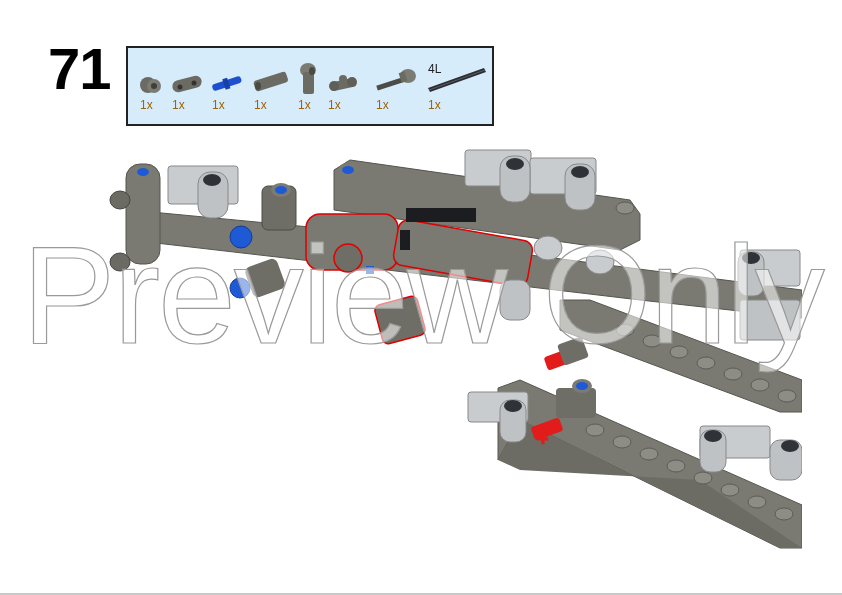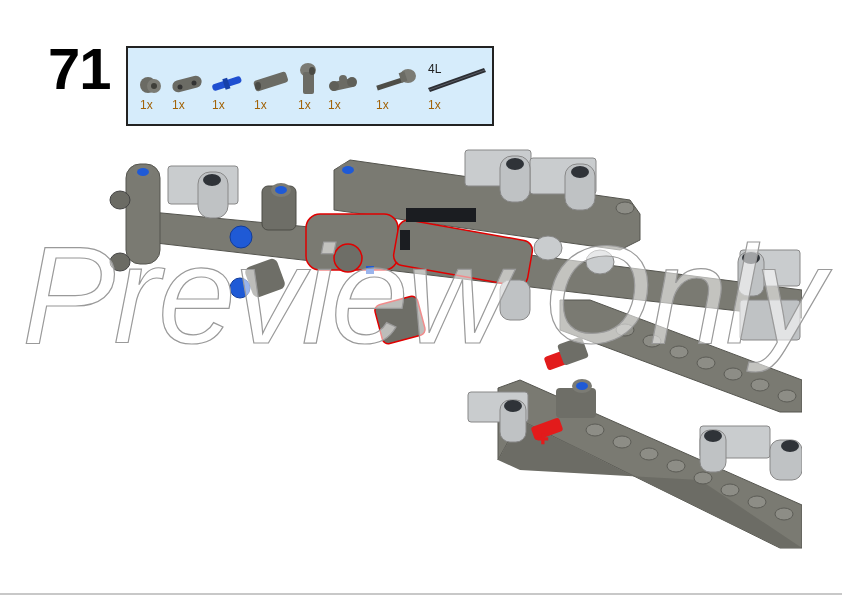--- a/index.html
+++ b/index.html
@@ -4,21 +4,21 @@
 <style>
   html,body{margin:0;padding:0;background:#fff;}
   body{width:842px;height:595px;position:relative;overflow:hidden;font-family:"Liberation Sans",sans-serif;}
   .step-number{position:absolute;left:48px;top:40px;font-size:58px;font-weight:bold;color:#000;line-height:1;letter-spacing:-1px;}
   .parts-box{position:absolute;left:126px;top:46px;width:368px;height:80px;background:#d6ecfb;border:2px solid #222;box-sizing:border-box;}
   .part{position:absolute;top:0;height:84px;}
   .part svg{position:absolute;left:0;}
   .part .qty{position:absolute;top:50px;font-size:12px;color:#a16207;}
   .part .len{position:absolute;top:14px;font-size:12px;color:#222;}
   .model{position:absolute;left:0;top:0;width:842px;height:595px;}
-  .watermark{position:absolute;left:22px;top:225px;font-size:140px;font-family:"Liberation Sans",sans-serif;font-weight:normal;color:rgba(255,255,255,0.55);-webkit-text-stroke:1.2px #9a9a9a;letter-spacing:-2px;line-height:1;white-space:nowrap;pointer-events:none;font-style:italic;}
+  .watermark{position:absolute;left:22px;top:225px;font-size:140px;font-family:"Liberation Sans",sans-serif;font-weight:normal;color:rgba(255,255,255,0.55);-webkit-text-stroke:1.2px #9a9a9a;letter-spacing:-2px;line-height:1;white-space:nowrap;pointer-events:none;}
   .bottom-rule{position:absolute;left:0;top:593px;width:842px;height:2px;background:#c8c8c8;}
 </style>
 </head>
 <body>
 
 <div class="step-number">71</div>
 
 <div class="parts-box">
 
   <div class="part" style="left:10px;width:30px;">

